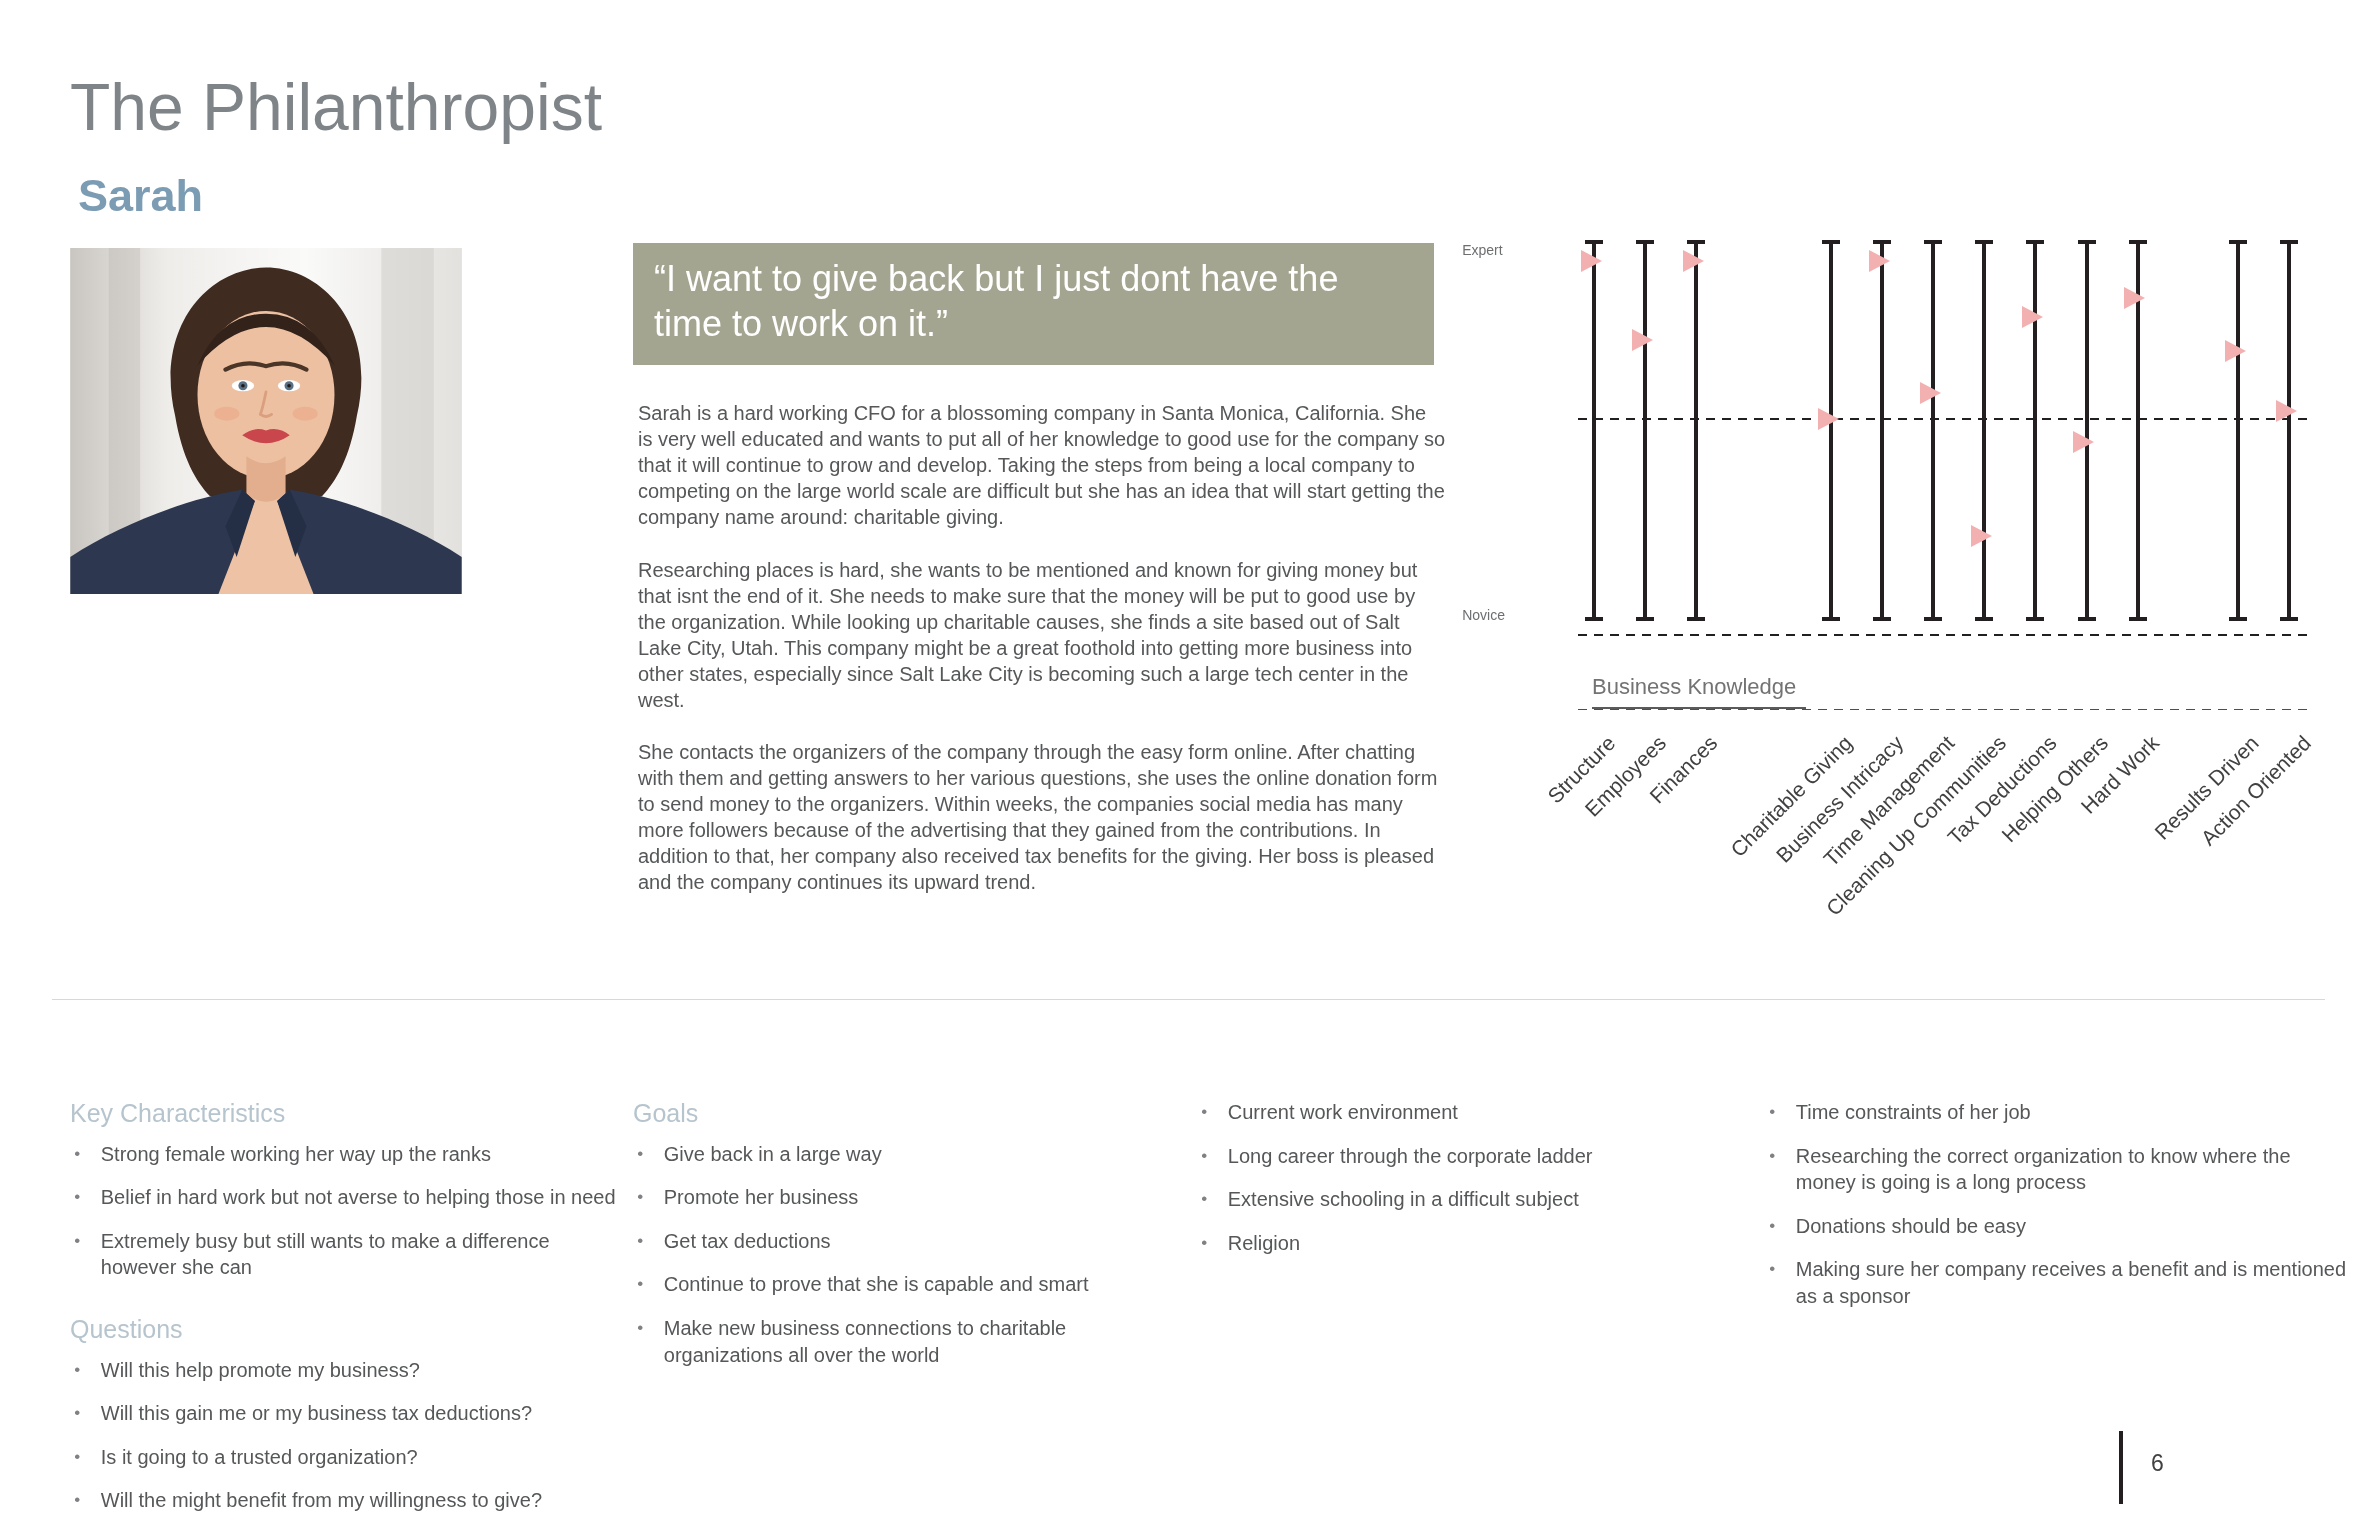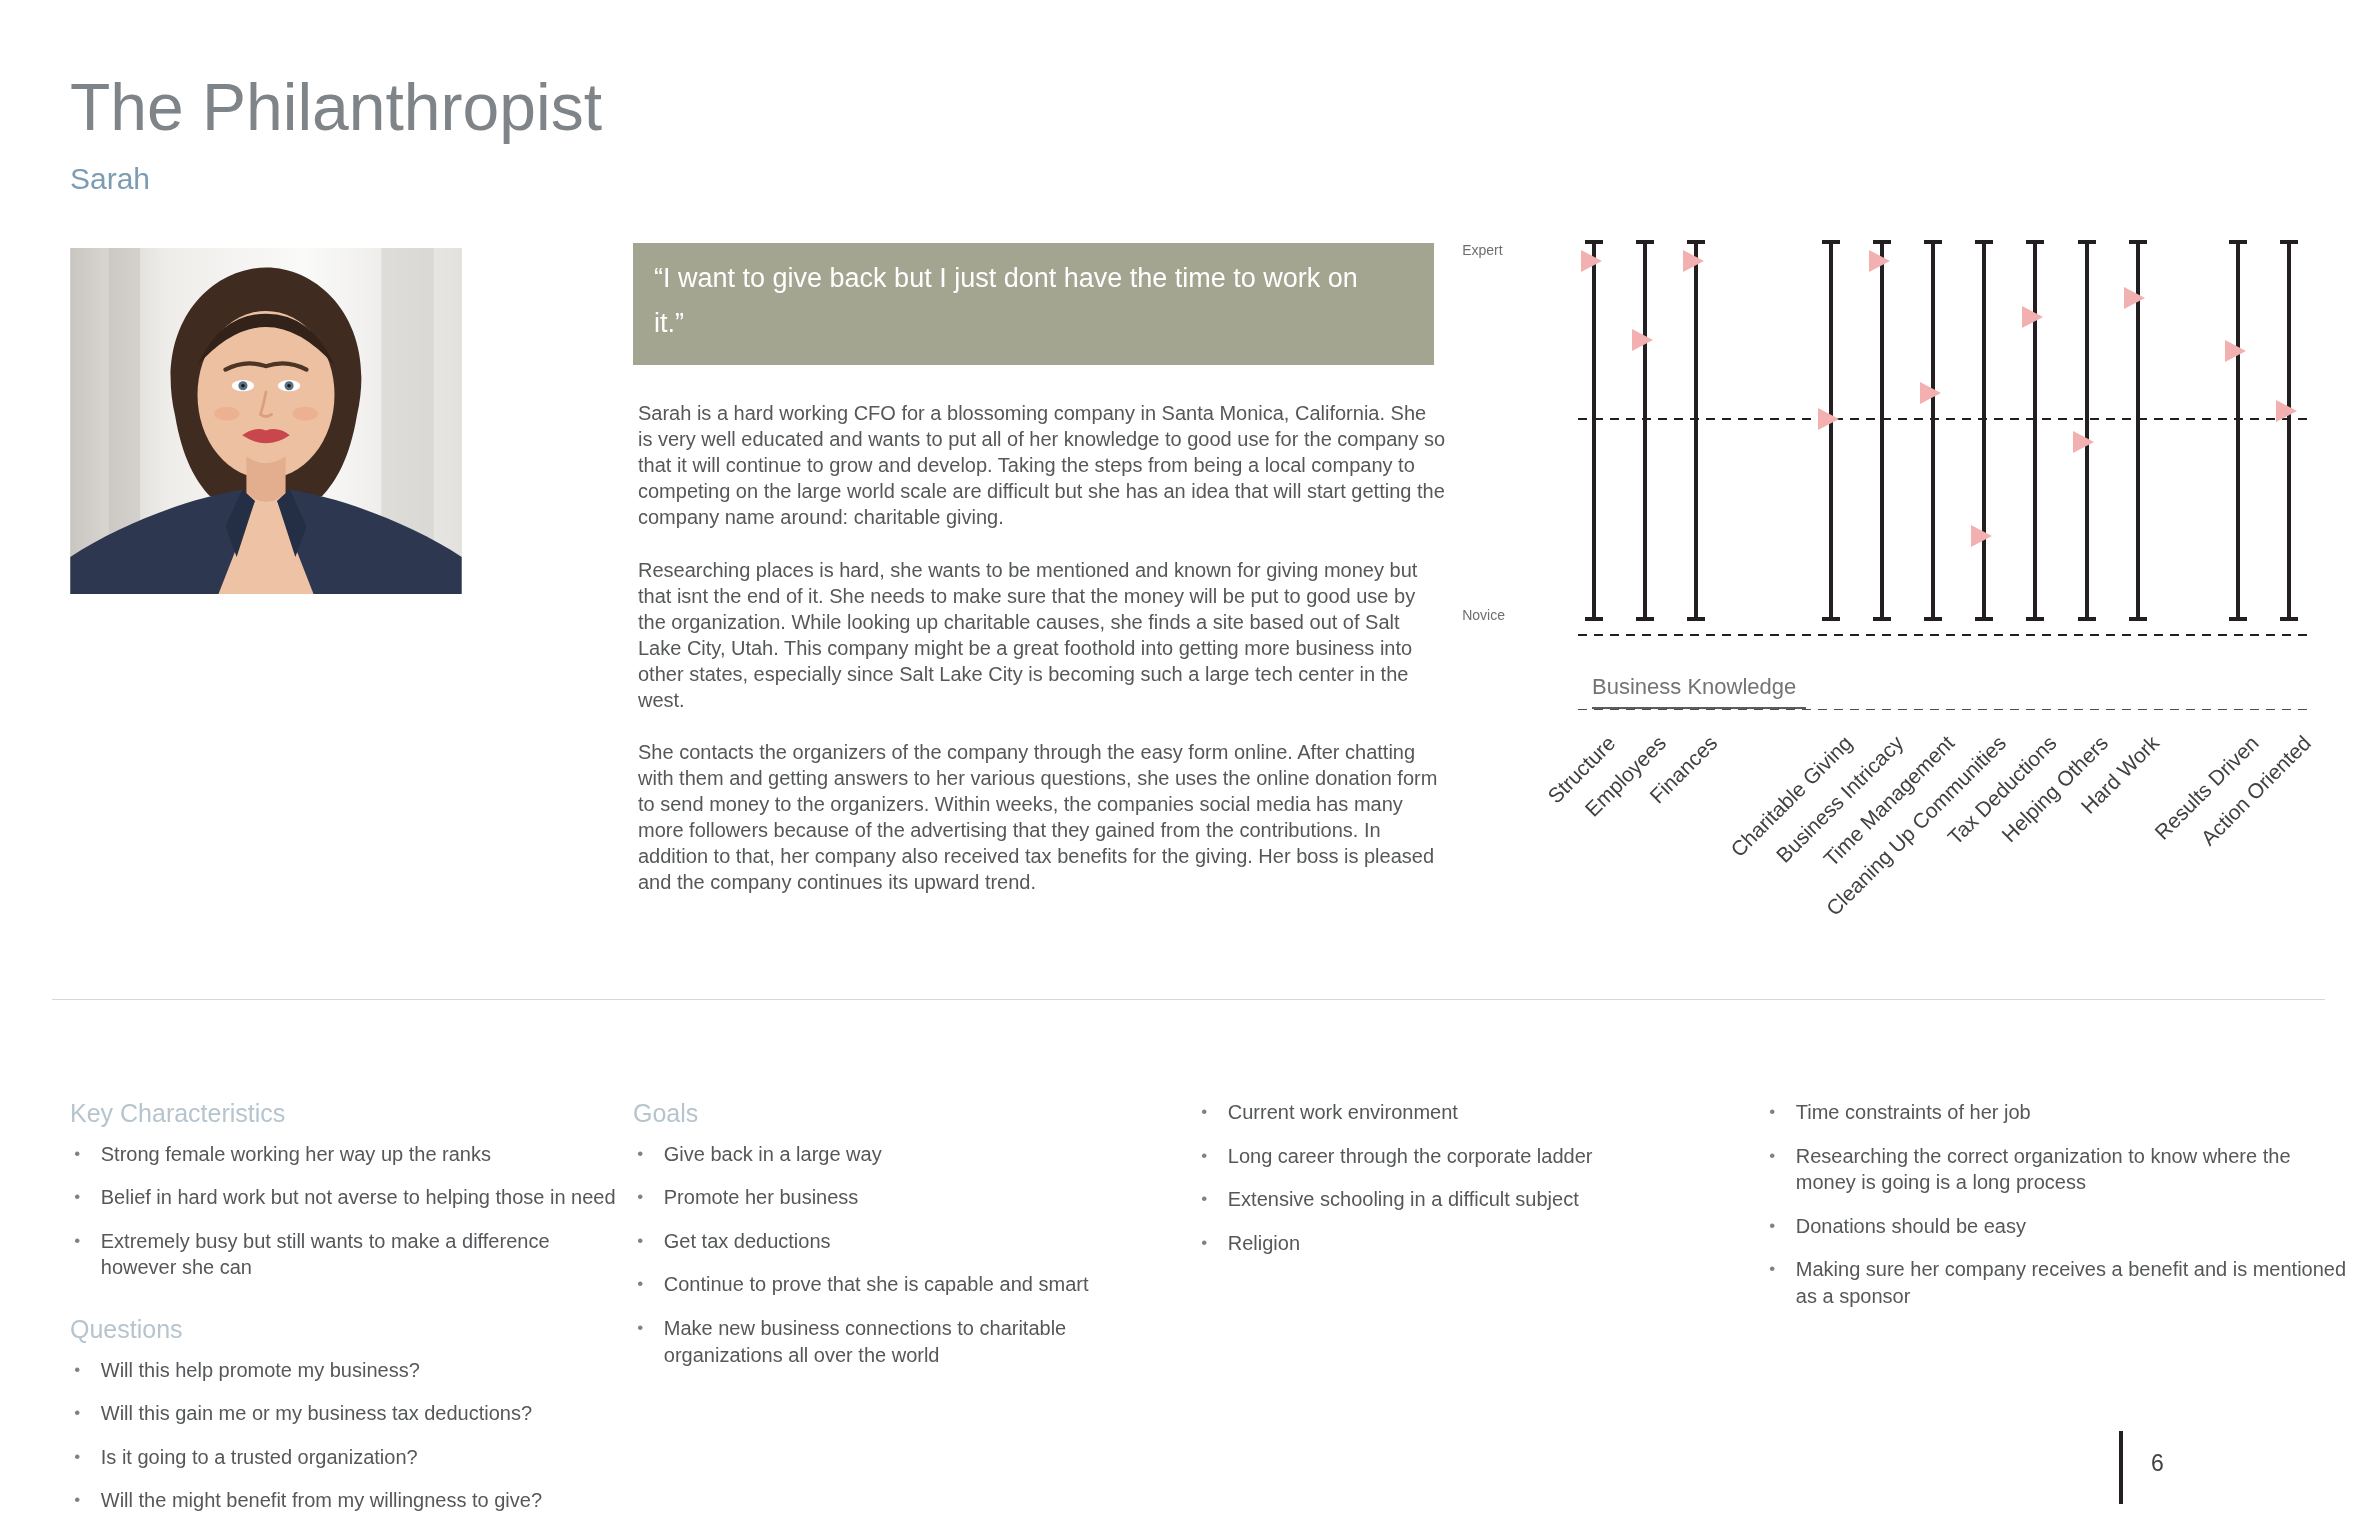--- a/index.html
+++ b/index.html
@@ -8,39 +8,39 @@
     font-family:"Liberation Sans", sans-serif; overflow:hidden;
   }
   
   .title {
     position:absolute; left:70px; top:69px; margin:0;
     font-size:66px; font-weight:300; letter-spacing:0;
     color:var(--title-color,#7f8488);
     text-align:center;
   }
   .subtitle {
-    position:absolute; left:70px; top:162px; margin:0;
-    font-size:30px; font-weight:400;
+    position:absolute; left:70px; top:162px; margin:8px;
+    font-size:45px; font-weight:700;
     color:var(--name-color,#7c9cb4);
   }
   
   .photo {
     position:absolute; left:70px; top:248px; width:392px; height:346px;
     overflow:hidden; background:#eceae7;
   }
   .photo svg { display:block; width:100%; height:100%; }
   
   .quote-box {
     position:absolute; left:633px; top:243px; width:801px; height:122px;
     background:var(--quote-bg,#a4a590); box-sizing:border-box;
     padding:12.6px 0 0 21px;
   }
   .quote-text {
     margin:0; width:720px; color:#ffffff; font-weight:300;
-    font-size:27px; line-height:45px;
+    font-size:36px; line-height:45px;
   }
   
   .demographics { position:absolute; left:70px; top:633px; width:531px; }
   .demo-item {
     font-size:22px; line-height:22.4px; color:#3f4042; margin-bottom:22px;
   }
   
   .bio { position:absolute; left:638px; top:400px; width:808px; }
   .bio p {
     margin:0 0 26.6px 0; font-size:20px; line-height:26px; color:#555759;

